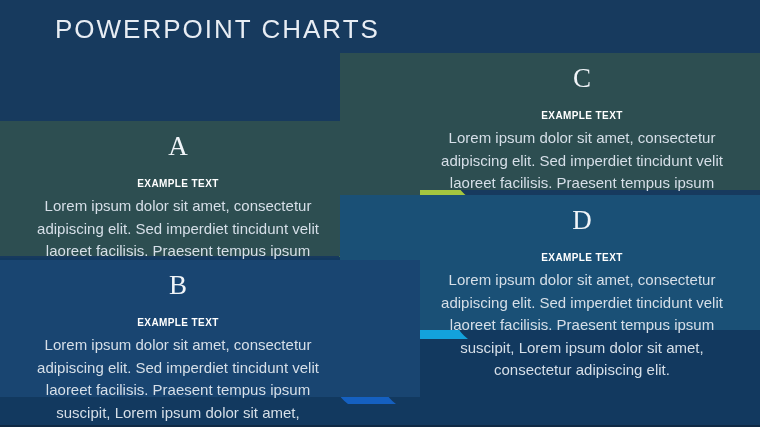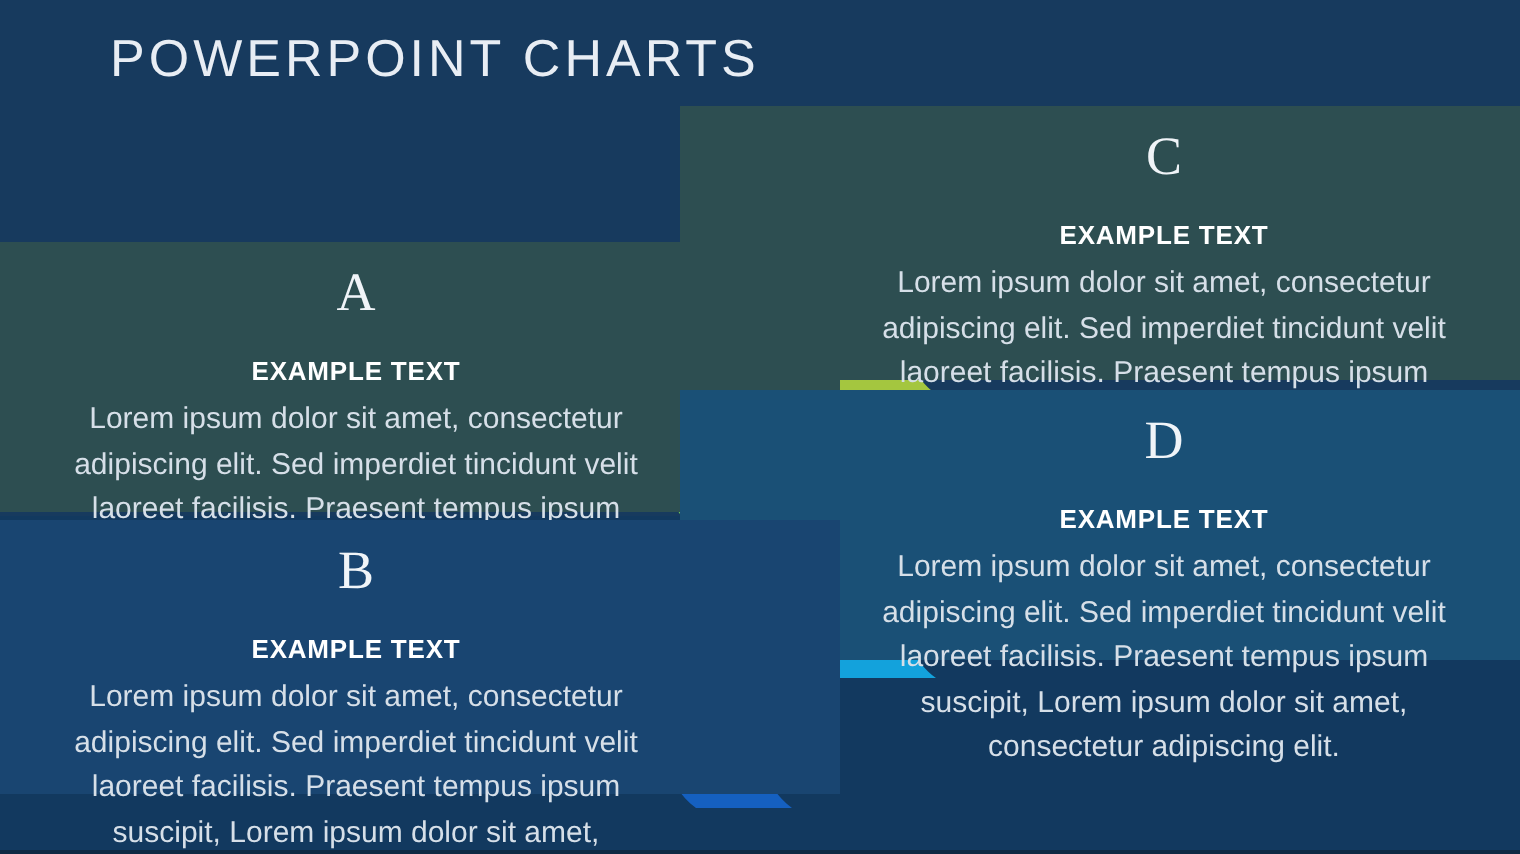--- a/index.html
+++ b/index.html
@@ -81,21 +81,21 @@
 
   .letter {
     font-family: "Liberation Serif", serif;
     font-size: 27px;
     font-weight: 400;
     color: #f0f4f8;
     line-height: 1;
     margin-bottom: 18px;
   }
   .heading {
-    font-size: 13px;
+    font-size: 10px;
     font-weight: bold;
     letter-spacing: 0.4px;
     color: #ffffff;
     margin-bottom: 6px;
   }
   .body-text {
     font-size: 15px;
     line-height: 1.5;
     color: #d6dfe8;
   }

